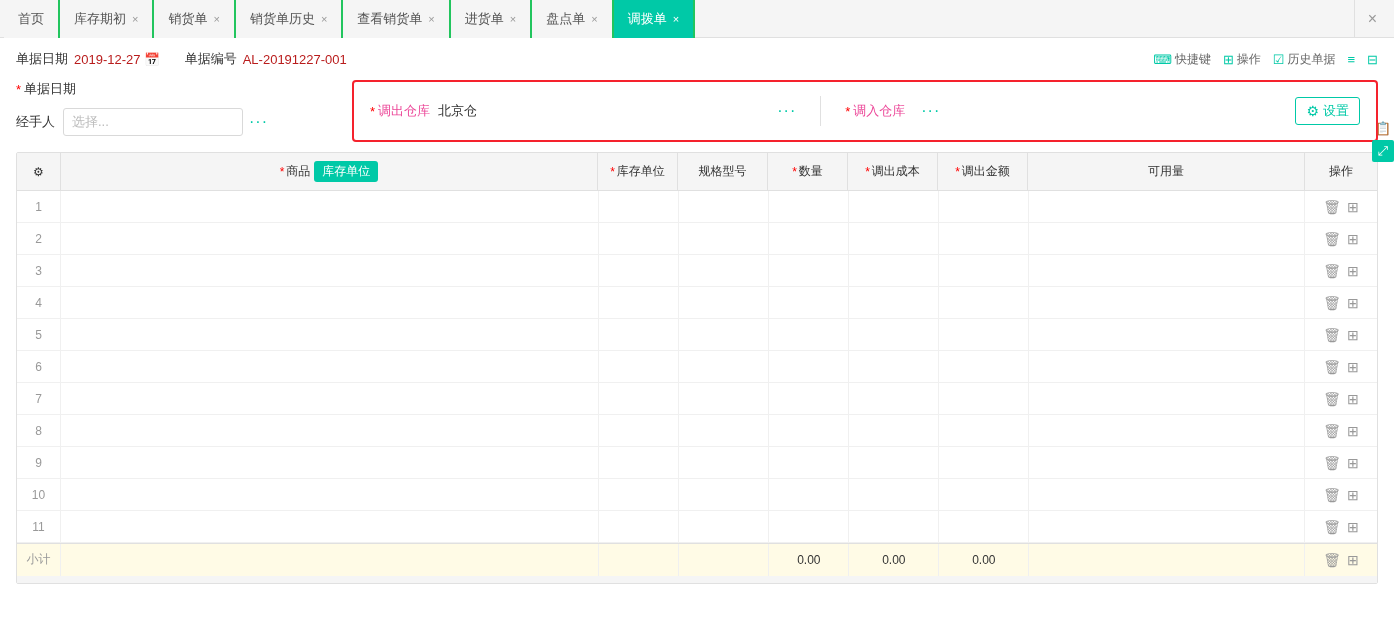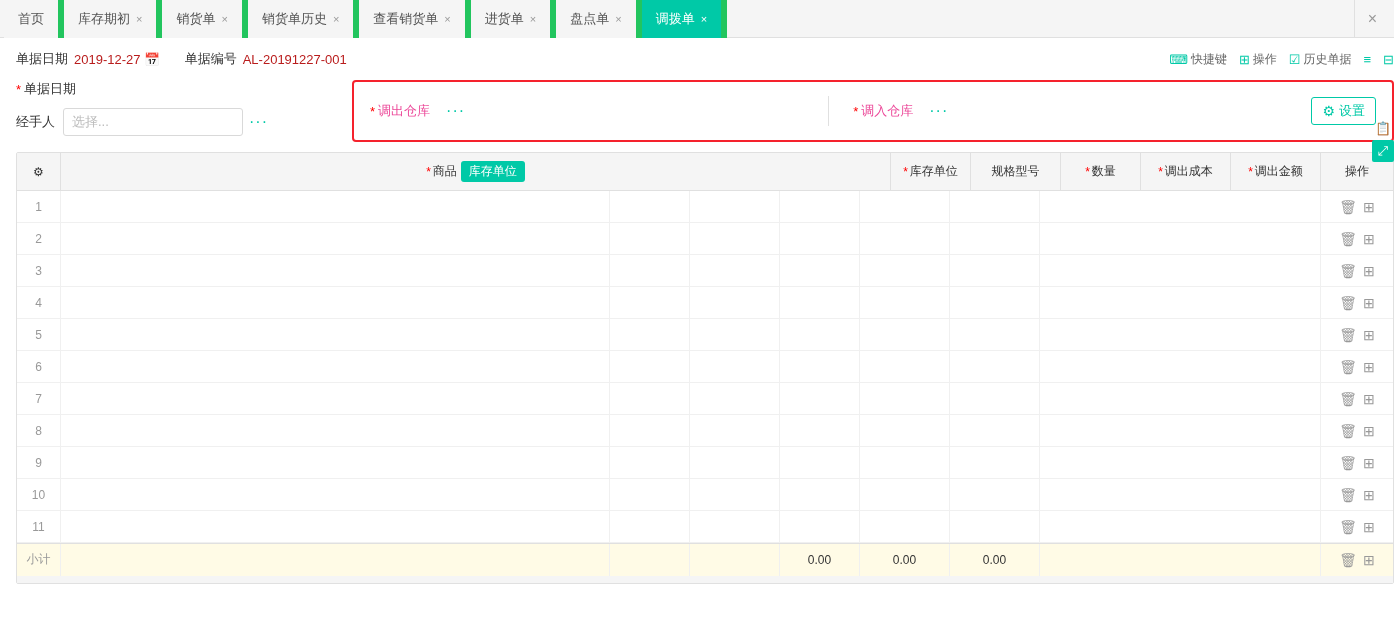--- a/index.html
+++ b/index.html
@@ -15,21 +15,21 @@
       padding: 0 4px;
     }
     .tab-item {
       display: flex;
       align-items: center;
       padding: 0 14px;
       height: 38px;
       font-size: 13px;
       color: #555;
       cursor: pointer;
-      border-right: 6px solid #22c55e;
+      border-right: 2px solid #22c55e;
       white-space: nowrap;
       background: #f5f5f5;
     }
     .tab-item:first-child { border-left: none; }
     .tab-item.active {
       background: #00c9a7;
       color: #fff;
     }
     .tab-item .close-btn {
       margin-left: 6px;
@@ -46,21 +46,21 @@
       align-items: center;
       justify-content: center;
       font-size: 16px;
       color: #999;
       cursor: pointer;
       border-left: 1px solid #e0e0e0;
     }
 
     
     .content {
-      padding: 12px 0 0 16px;
+      padding: 12px 16px 0 16px;
       background: #fff;
     }
 
     
     .header-row {
       display: flex;
       align-items: center;
       margin-bottom: 12px;
     }
     .header-field {
@@ -376,20 +376,21 @@
           <span class="placeholder">选择...</span>
         </div>
         <span class="dots">···</span>
       </div>
     </div>
 
     <div class="warehouse-section">
       <div class="warehouse-field">
         <span class="req">*</span>
         <label>调出仓库</label>
+        <span class="wh-value">北京仓</span>
         <span class="dots">···</span>
       </div>
       <div class="warehouse-divider"></div>
       <div class="warehouse-field">
         <span class="req">*</span>
         <label>调入仓库</label>
         <span class="dots">···</span>
       </div>
       <div class="settings-btn">
         <span class="gear-icon">⚙</span>
@@ -418,20 +419,23 @@
         <span>数量</span>
       </div>
       <div class="th-cell cost">
         <span class="req">*</span>
         <span>调出成本</span>
       </div>
       <div class="th-cell amount">
         <span class="req">*</span>
         <span>调出金额</span>
       </div>
+      <div class="th-cell avail">
+        <span>可用量</span>
+      </div>
       <div class="th-cell op">
         <span>操作</span>
       </div>
     </div>
 
     <div class="scroll-area" id="table-body">
 
     <div class="table-row">
       <div class="td-cell idx">1</div>
       <div class="td-cell product"></div>

